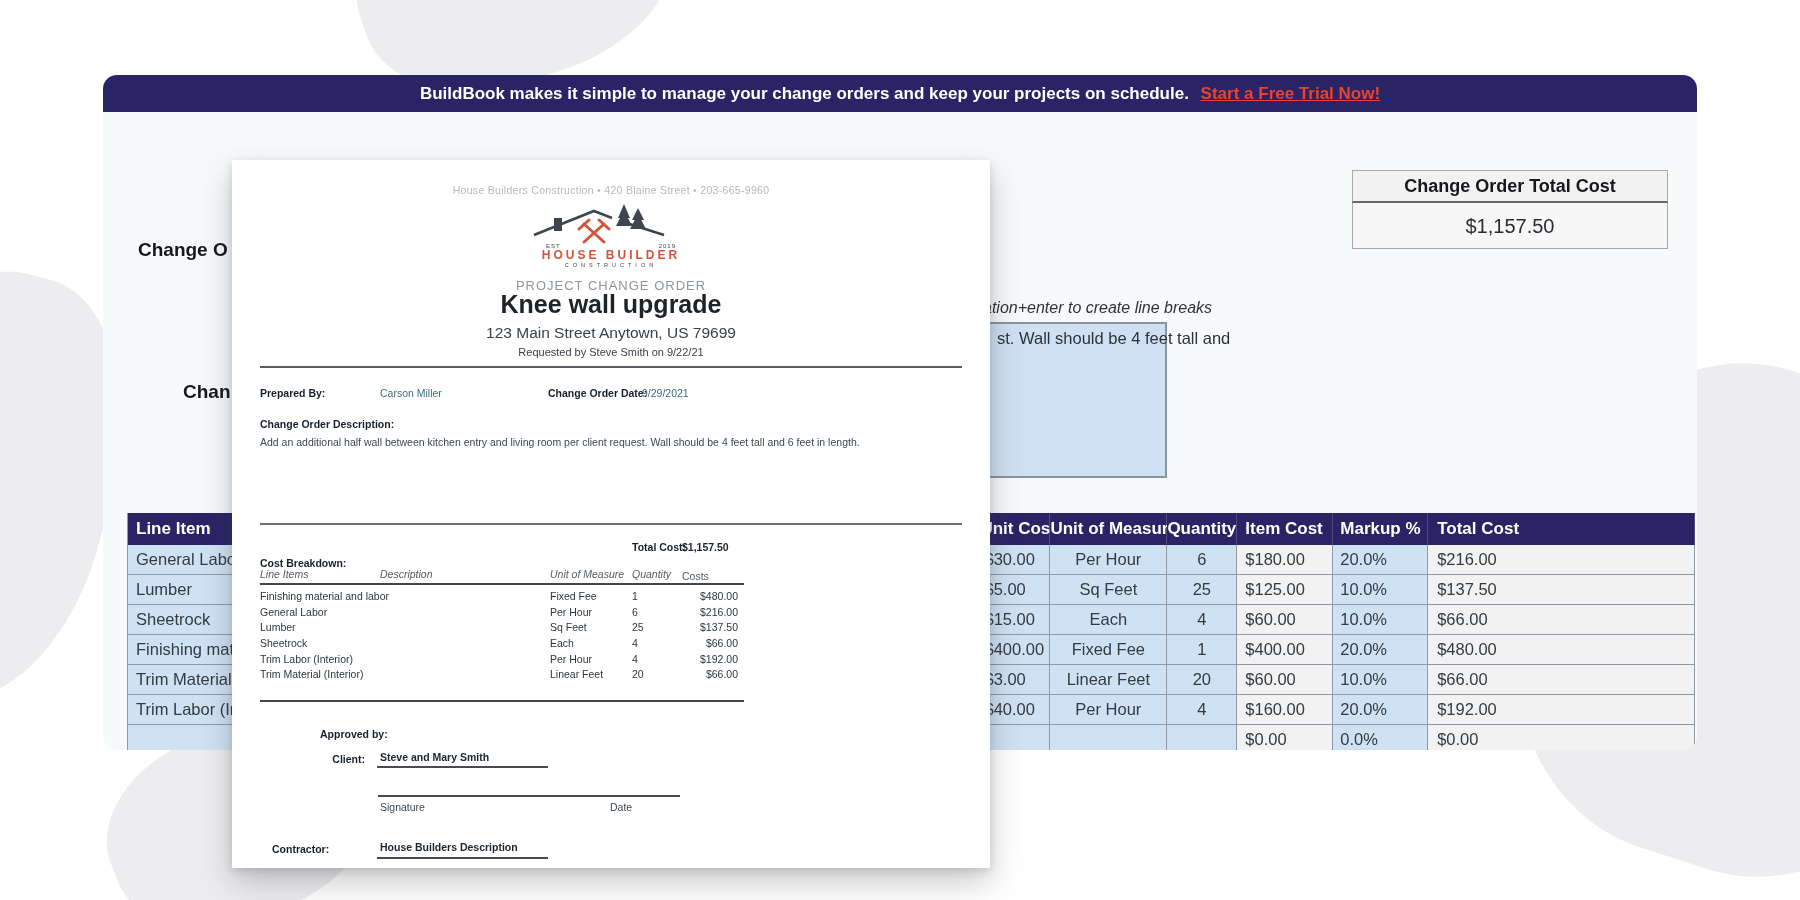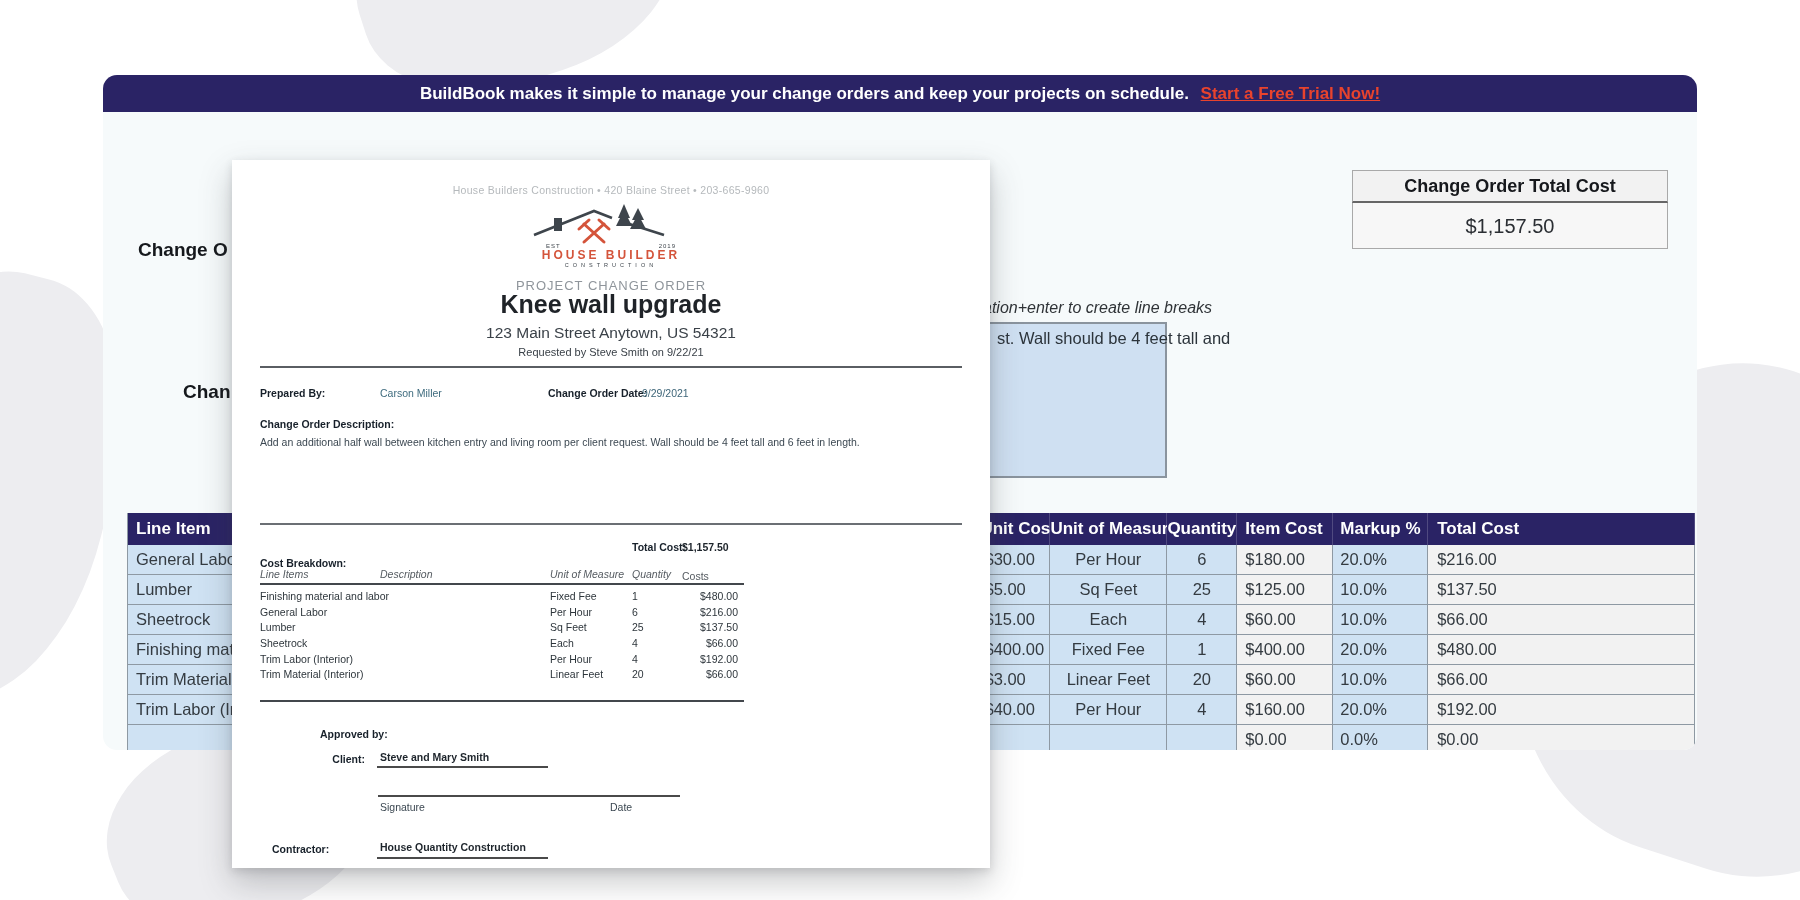--- a/index.html
+++ b/index.html
@@ -220,21 +220,21 @@
         <line x1="83" y1="18" x2="93" y2="27"></line>
       </g>
       <text x="30" y="46" font-size="6" fill="#3e454c" letter-spacing="1">EST</text>
       <text x="160" y="46" font-size="6" fill="#3e454c" letter-spacing="1" text-anchor="end">2019</text>
       <text x="95" y="57" font-size="12" font-weight="bold" fill="#d4543b" letter-spacing="3" text-anchor="middle">HOUSE BUILDER</text>
       <text x="95" y="65" font-size="5.5" fill="#3e454c" letter-spacing="4" text-anchor="middle">CONSTRUCTION</text>
     </svg>
 
     <div class="abs centered kicker">PROJECT CHANGE ORDER</div>
     <div class="abs centered doc-title">Knee wall upgrade</div>
-    <div class="abs centered doc-address">123 Main Street Anytown, US 54321</div>
+    <div class="abs centered doc-address">123 Main Street Anytown, US 79699</div>
     <div class="abs centered doc-requested">Requested by Steve Smith on 9/22/21</div>
 
     <div class="abs rule" style="top:206px;"></div>
 
     <div class="abs doc-label" style="left:28px;top:227px;">Prepared By:</div>
     <div class="abs doc-value" style="left:148px;top:227px;">Carson Miller</div>
     <div class="abs doc-label" style="left:316px;top:227px;">Change Order Date:</div>
     <div class="abs doc-value" style="left:410px;top:227px;color:#3d6578;">9/29/2021</div>
 
     <div class="abs doc-label" style="left:28px;top:258px;">Change Order Description:</div>
@@ -298,17 +298,17 @@
 
     <div class="abs doc-label" style="left:40px;top:593px;width:93px;text-align:right;">Client:</div>
     <div class="abs doc-bold-val" style="left:148px;top:591px;">Steve and Mary Smith</div>
     <div class="abs sigline" style="left:145px;top:606px;width:171px;"></div>
 
     <div class="abs sigline" style="left:146px;top:635px;width:302px;"></div>
     <div class="abs doc-body" style="left:148px;top:641px;">Signature</div>
     <div class="abs doc-body" style="left:378px;top:641px;">Date</div>
 
     <div class="abs doc-label" style="left:40px;top:683px;width:93px;">Contractor:</div>
-    <div class="abs doc-bold-val" style="left:148px;top:681px;">House Quantity Construction</div>
+    <div class="abs doc-bold-val" style="left:148px;top:681px;">House Builders Description</div>
     <div class="abs sigline" style="left:145px;top:697px;width:171px;"></div>
   </div>
 
 </div>
 
 </body></html>

